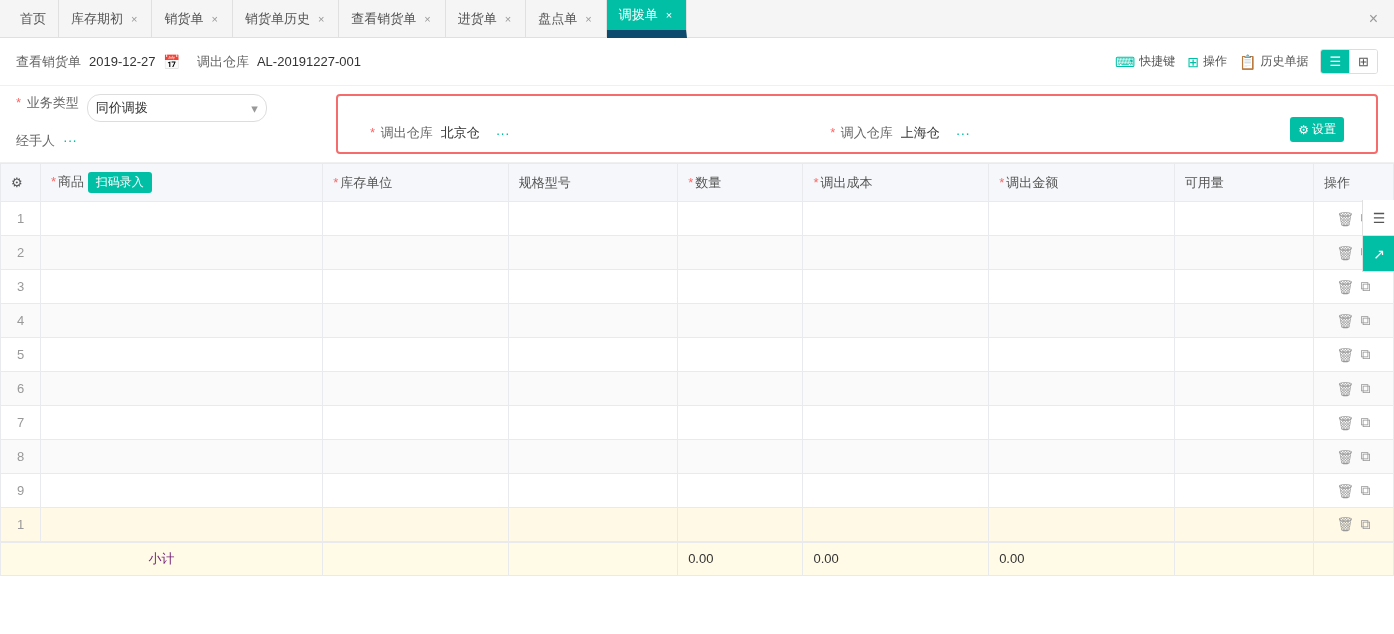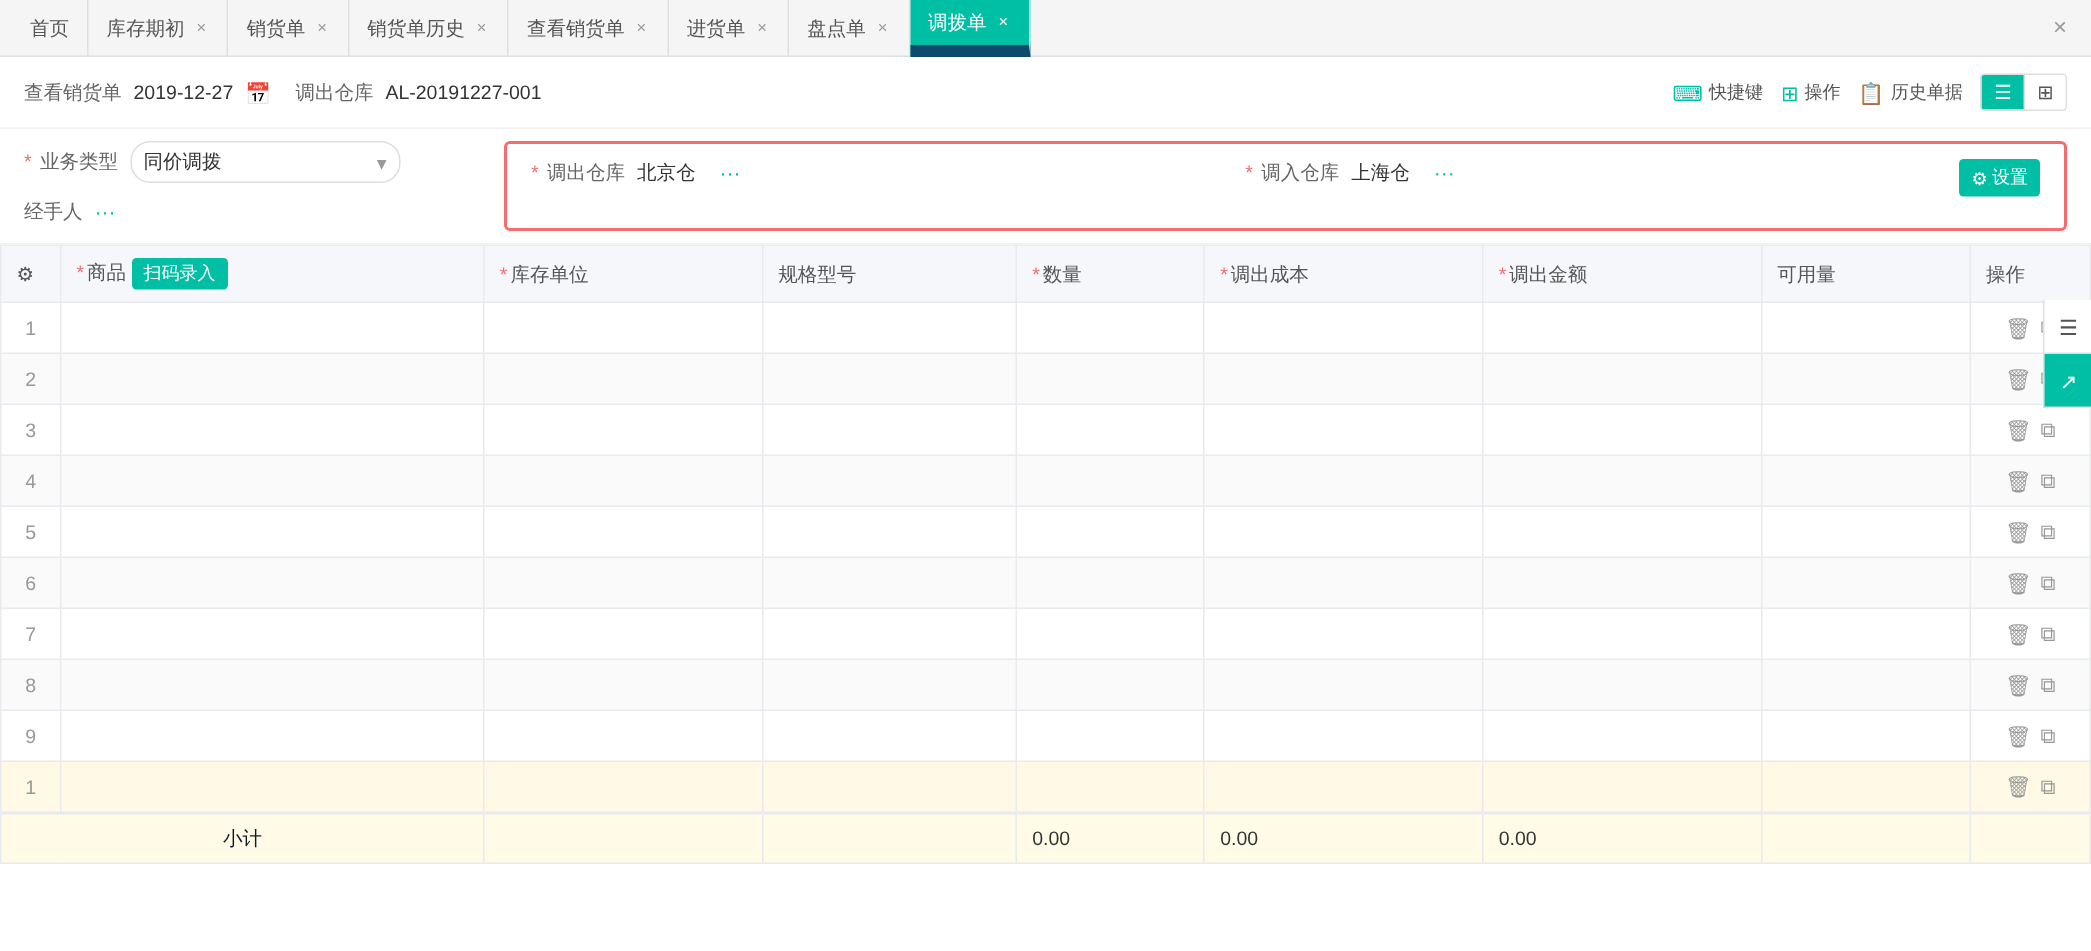--- a/index.html
+++ b/index.html
@@ -120,21 +120,20 @@
       border-bottom: 1px solid #f0f0f0;
     }
     .form-left {
       display: flex;
       flex-direction: column;
       gap: 10px;
       min-width: 300px;
     }
     .form-row {
       display: flex;
-      align-items: center;
       gap: 8px;
     }
     .form-label {
       color: #666;
       white-space: nowrap;
       font-size: 13px;
     }
     .required-star {
       color: #f56c6c;
       margin-right: 2px;
@@ -161,23 +160,23 @@
     .more-btn {
       color: #00bfa5;
       cursor: pointer;
       font-size: 14px;
     }
 
     
     .warehouse-box {
       border: 2px solid #f56c6c;
       border-radius: 4px;
-      padding: 10px 16px;
-      display: flex;
-      align-items: flex-start;
+      padding: 10px 32px;
+      display: flex;
+      align-items: flex-end;
       flex: 1;
       min-height: 60px;
     }
     .warehouse-field {
       display: flex;
       align-items: center;
       gap: 8px;
       flex: 1;
     }
     .warehouse-label {
@@ -583,21 +582,21 @@
     <td style="background:#fff9e6;"></td>
     <td style="background:#fff9e6;"></td>
     <td style="background:#fff9e6;">
       <div class="action-cell">
         <span class="action-icon">🗑</span>
         <span class="action-icon">⧉</span>
       </div>
     </td>
   </tr>
         <tr class="subtotal-row">
-  <td colspan="2" style="background:#fffbe6;color:#0f172a;font-weight:500;text-align:center;">小计</td>
+  <td colspan="2" style="background:#fffbe6;color:#701a75;font-weight:500;text-align:center;">小计</td>
   <td style="background:#fffbe6;"></td>
   <td style="background:#fffbe6;"></td>
   <td style="background:#fffbe6;font-weight:500;">0.00</td>
   <td style="background:#fffbe6;font-weight:500;">0.00</td>
   <td style="background:#fffbe6;font-weight:500;">0.00</td>
   <td style="background:#fffbe6;"></td>
   <td style="background:#fffbe6;"></td>
 </tr>
       </tbody>
   </table>

